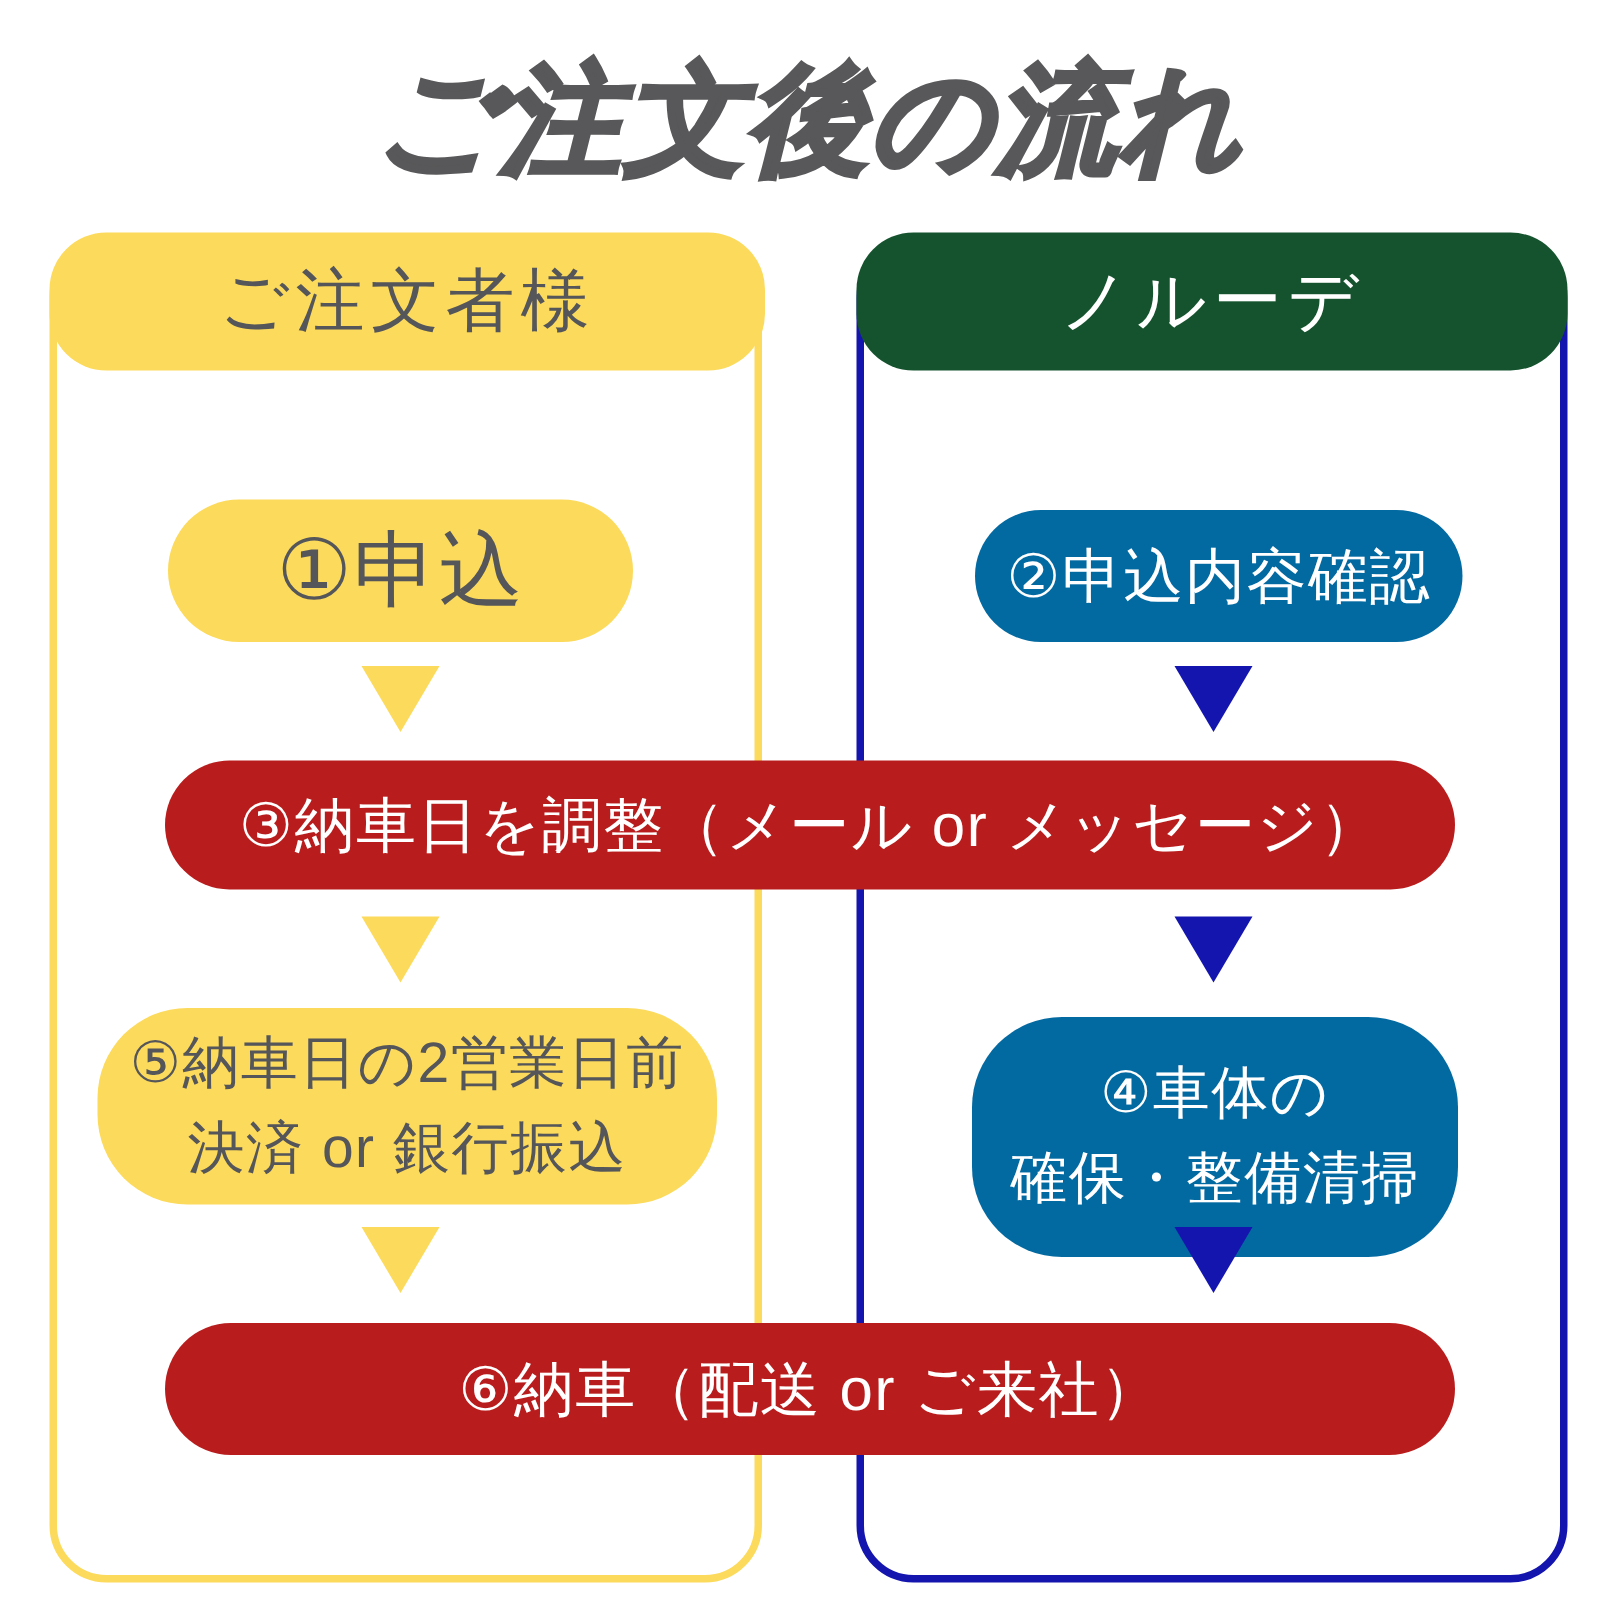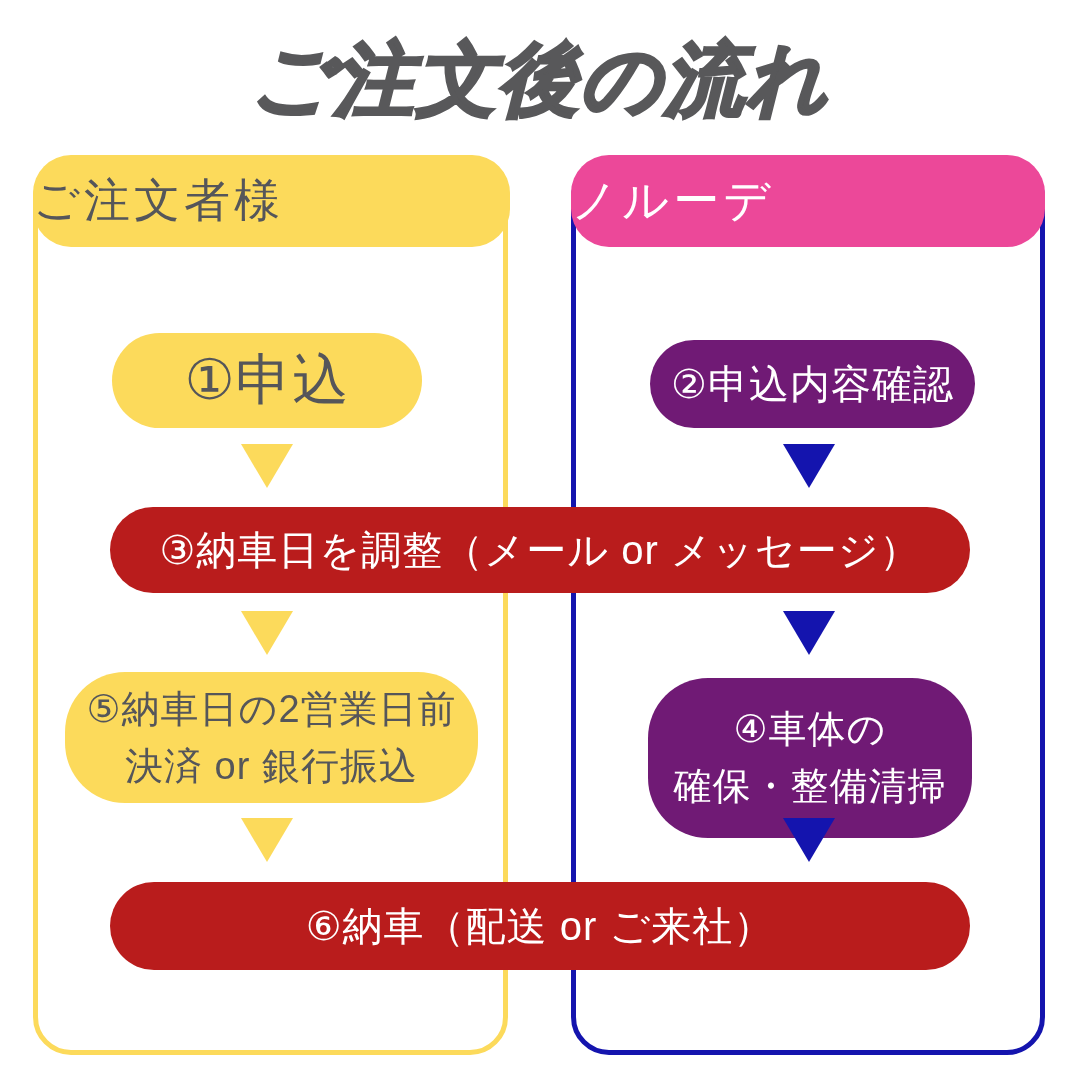--- a/index.html
+++ b/index.html
@@ -49,50 +49,50 @@
     border: 5px solid #1414AE;
   }
   
   .lane-header {
     position: absolute;
     top: 155px;
     height: 92px;
     border-radius: 38px;
     display: flex;
     align-items: center;
-    justify-content: flex-start;
+    justify-content: center;
     font-size: 46px;
     letter-spacing: 4px;
     z-index: 3;
   }
   .lane-header.customer {
     left: 33px;
     width: 477px;
     background: #FCDA5B;
     color: #55565A;
   }
   .lane-header.company {
     left: 571px;
     width: 474px;
-    background: #ec4899;
+    background: #14532d;
     color: #ffffff;
   }
   
   .pill {
     position: absolute;
     display: flex;
     flex-direction: column;
     align-items: center;
     justify-content: center;
     text-align: center;
     z-index: 2;
     letter-spacing: 1px;
   }
   .pill.yellow { background: #FCDA5B; color: #55565A; }
-  .pill.blue   { background: #701a75; color: #ffffff; }
+  .pill.blue   { background: #0369a1; color: #ffffff; }
   .pill.green  { background: #b91c1c; color: #ffffff; }
 
   .pill.step1 {
     left: 112px; top: 333px; width: 310px; height: 95px;
     border-radius: 48px; font-size: 56px;
   }
   .pill.step2 {
     left: 650px; top: 340px; width: 325px; height: 88px;
     border-radius: 44px; font-size: 40px;
   }

